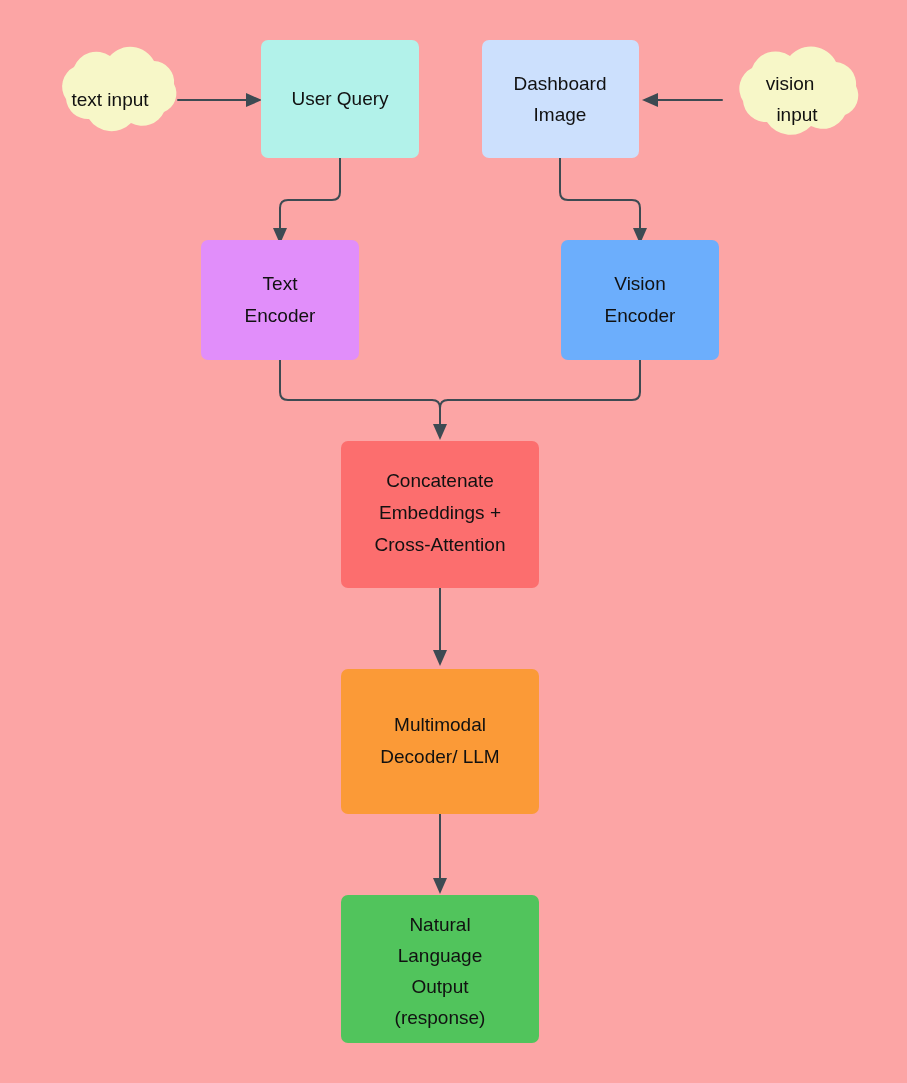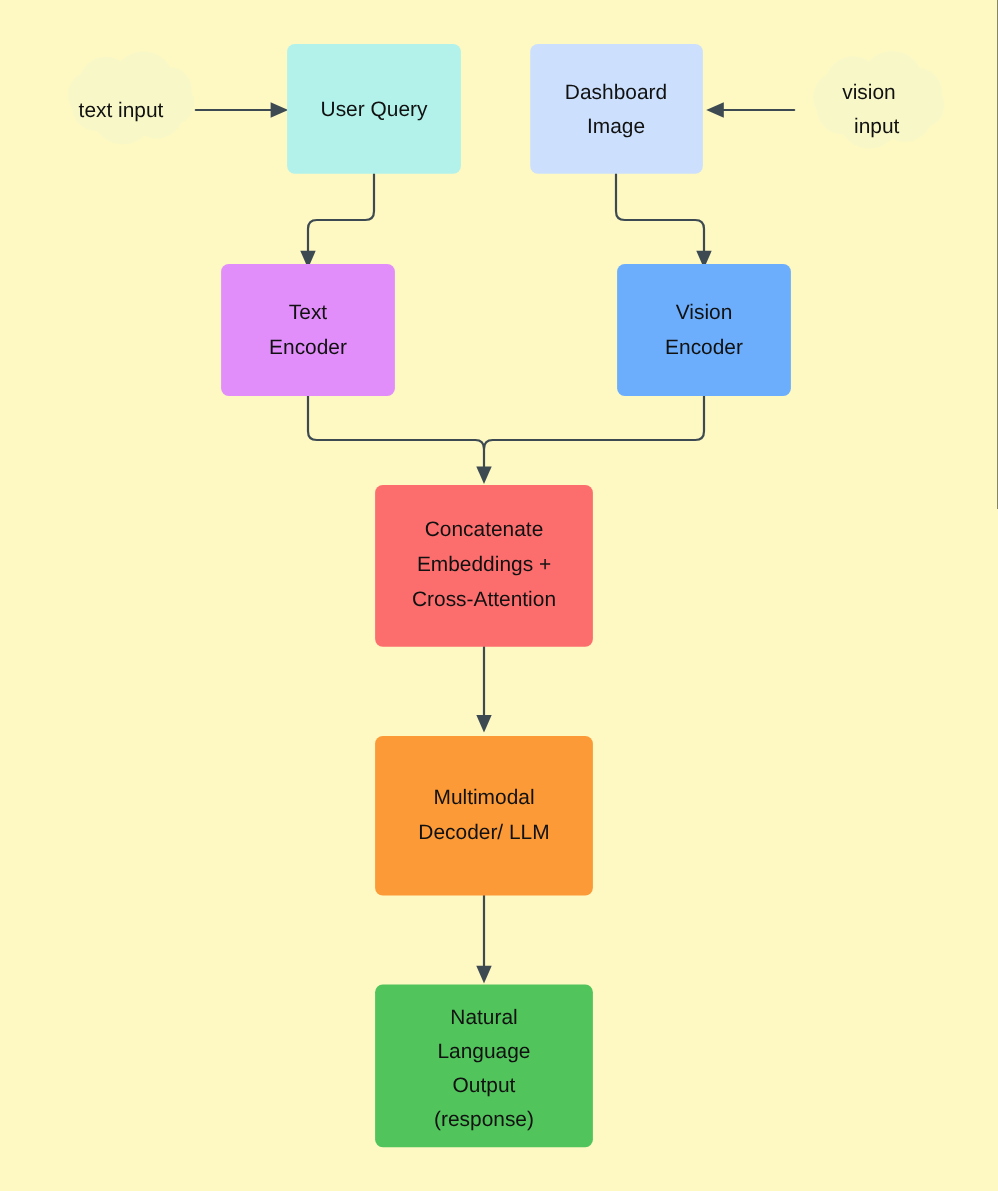--- a/index.html
+++ b/index.html
@@ -4,21 +4,21 @@
 <style>
   html, body {
     margin: 0;
     padding: 0;
     background: #000000;
   }
   #canvas {
     position: relative;
     width: 907px;
     height: 1083px;
-    background: #fef9c3;
+    background: #fca5a5;
     overflow: hidden;
     font-family: "Liberation Sans", sans-serif;
   }
   svg#flow {
     position: absolute;
     left: 0;
     top: 0;
     width: 907px;
     height: 1083px;
     display: block;

